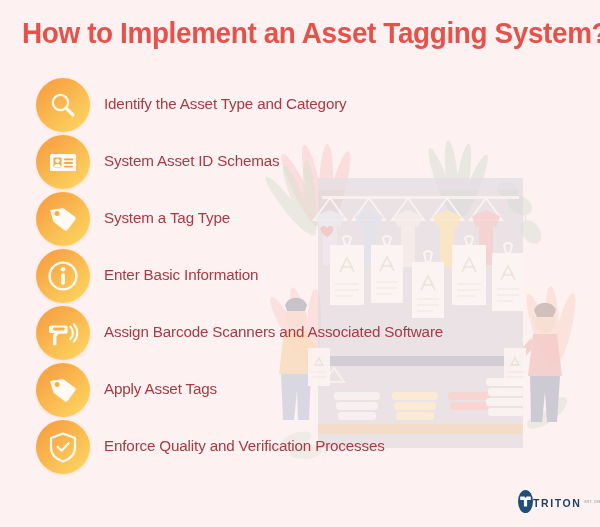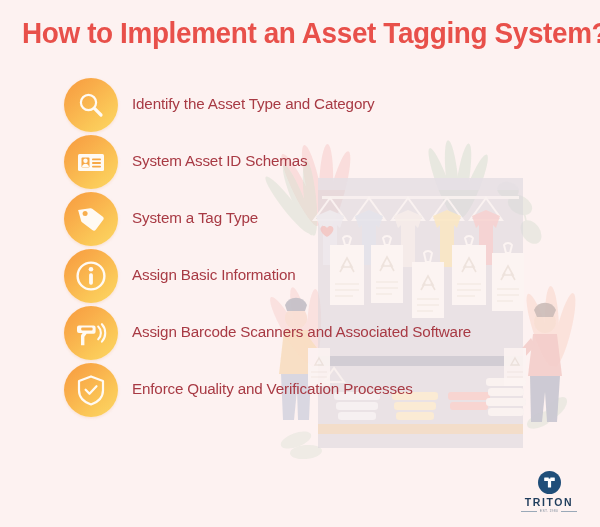--- a/index.html
+++ b/index.html
@@ -28,21 +28,21 @@
     font-size:30px;
     letter-spacing:-0.4px;
     color:#e8504a;
     transform:scaleX(0.93);
     transform-origin:left center;
     white-space:nowrap;
   }
 
   
   #steps-list{
-    position:absolute; top:76px; left:0; width:600px; z-index:3;padding-left:28px;
+    position:absolute; top:76px; left:0; width:600px; z-index:3;
   }
   .step-row{
     display:flex; align-items:center;
     height:57px;
     padding-left:36px;
   }
   .step-icon{
     width:54px; height:54px; min-width:54px;
     border-radius:50%;
     background:linear-gradient(138deg,#f79a3e 0%,#f9ad4a 32%,#fbc757 70%,#fcd765 100%);
@@ -56,21 +56,21 @@
     line-height:1.1;
     color:#a83a44;
     letter-spacing:-0.15px;
     white-space:nowrap;
   }
 
   
   #brand-logo{
     position:absolute; right:20px; bottom:14px; z-index:4;
     width:62px;
-    display:flex; flex-direction:column; align-items:center;
+    display:flex; flex-direction:row; align-items:center;
   }
   #brand-mark{
     width:23px; height:23px; border-radius:50%;
     background:#1f4e79;
     display:flex; align-items:center; justify-content:center;
   }
   #brand-name{
     margin-top:3px;
     font-family:"Liberation Sans Narrow","Liberation Sans",sans-serif;
     font-weight:700;
@@ -363,39 +363,48 @@
   </div>
 
   <div class="step-row">
     <div class="step-icon">
       <svg width="34" height="34" viewBox="0 0 34 34">
         <circle cx="17" cy="17" r="13.4" fill="none" stroke="#fffaf3" stroke-width="2.4"></circle>
         <circle cx="17" cy="10.2" r="2.3" fill="#fffaf3"></circle>
         <rect x="15.1" y="14.3" width="3.8" height="11.4" rx="1.6" fill="#fffaf3"></rect>
       </svg>
     </div>
-    <div class="step-label">Assign Basic Information</div>
+    <div class="step-label">Enter Basic Information</div>
   </div>
 
   <div class="step-row">
     <div class="step-icon">
       <svg width="34" height="34" viewBox="0 0 34 34">
         <g fill="#fffaf3">
           <path d="M5 9.5 h14.6 a2 2 0 0 1 2 2 v4.2 a2 2 0 0 1 -2 2 h-7 l-2.2 3.1 v8.4 h-3.4 v-9.2 a2.4 2.4 0 0 1 0.45 -1.4 l1.2 -1.7 h-3.65 a2 2 0 0 1 -2 -2 v-3.4 a2 2 0 0 1 2 -2 z"></path>
           <rect x="7.2" y="11.5" width="11.4" height="3" rx="1" fill="#f8ae4c"></rect>
         </g>
         <g fill="none" stroke="#fffaf3" stroke-width="2.1" stroke-linecap="round">
           <path d="M24.2 10.5 a9 9 0 0 1 0 12.8"></path>
           <path d="M27.9 8.2 a13 13 0 0 1 0 17.4"></path>
         </g>
       </svg>
     </div>
     <div class="step-label">Assign Barcode Scanners and Associated Software</div>
   </div>
 
+  <div class="step-row">
+    <div class="step-icon">
+      <svg width="32" height="32" viewBox="0 0 32 32">
+        <path d="M4.5 5.2 h12.3 a2.6 2.6 0 0 1 1.85 0.77 l9.1 9.1 a2.6 2.6 0 0 1 0 3.7 l-8.3 8.3 a2.6 2.6 0 0 1 -3.7 0 l-9.1 -9.1 a2.6 2.6 0 0 1 -0.77 -1.85 z" fill="#fffaf3" transform="rotate(-8 16 16)"></path>
+        <circle cx="10.1" cy="10.6" r="2.5" fill="#f8ae4c"></circle>
+      </svg>
+    </div>
+    <div class="step-label">Apply Asset Tags</div>
+  </div>
 
   <div class="step-row">
     <div class="step-icon">
       <svg width="34" height="34" viewBox="0 0 34 34">
         <path d="M17 3.4 L29 8.1 v9.1 c0 7.3 -5.2 11.9 -12 14.3 c-6.8 -2.4 -12 -7 -12 -14.3 V8.1 z" fill="none" stroke="#fffaf3" stroke-width="2.2" stroke-linejoin="round"></path>
         <path d="M11.6 16.7 l3.9 4.1 l7 -7.6" fill="none" stroke="#fffaf3" stroke-width="2.2" stroke-linecap="round" stroke-linejoin="round"></path>
       </svg>
     </div>
     <div class="step-label">Enforce Quality and Verification Processes</div>
   </div>

